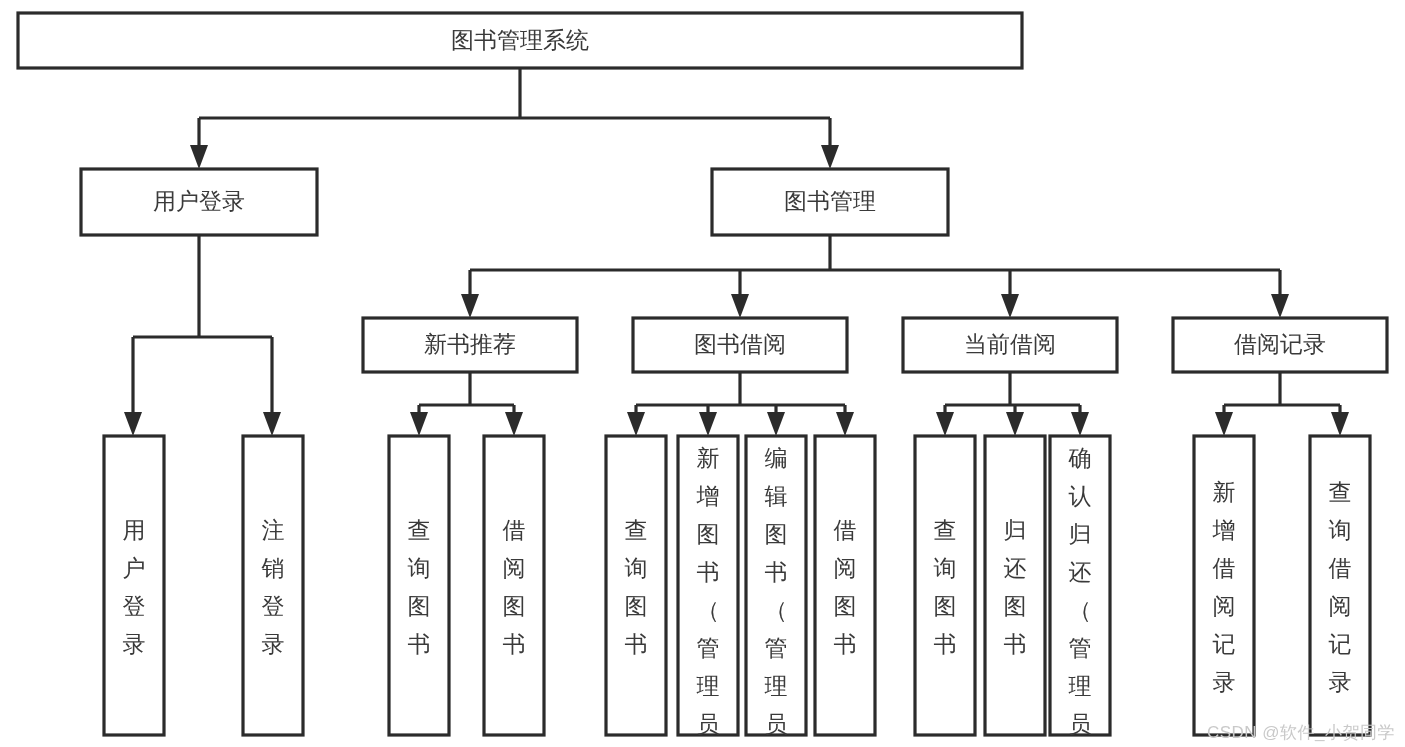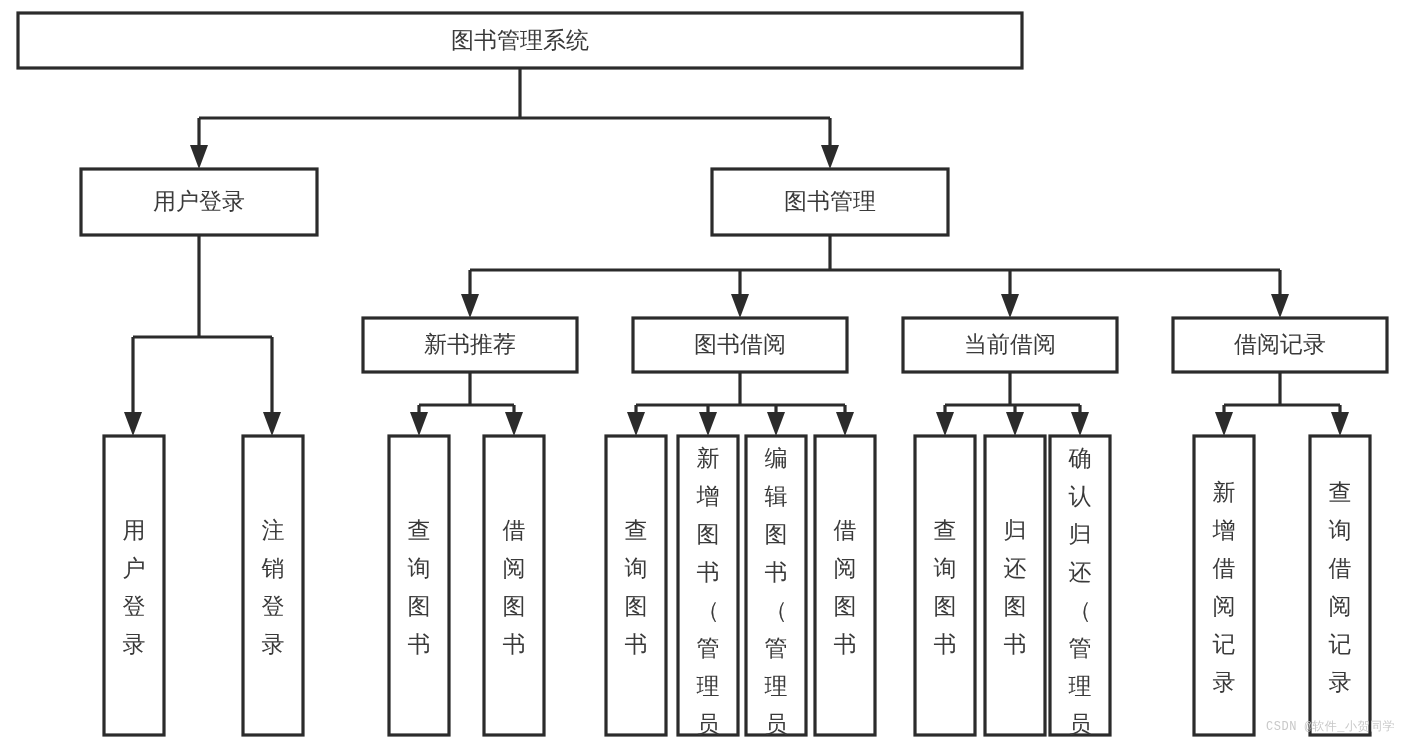--- a/index.html
+++ b/index.html
@@ -5,22 +5,22 @@
   html,body{margin:0;padding:0;background:#ffffff;}
   body{font-family:"Liberation Sans","DejaVu Sans",sans-serif;}
   #stage{position:relative;width:1405px;height:747px;background:#ffffff;overflow:hidden;}
   svg#diagram{position:absolute;left:0;top:0;width:1405px;height:747px;}
   .node-rect{fill:#ffffff;stroke:#2b2b2b;stroke-width:3.2;}
   .link{stroke:#2b2b2b;stroke-width:3.2;fill:none;stroke-linecap:butt;}
   .arrow-head{fill:#2b2b2b;stroke:none;}
   .node-label{fill:#3a3a3a;font-family:"Liberation Sans","DejaVu Sans",sans-serif;font-size:23px;}
   .node-label.h{text-anchor:middle;dominant-baseline:middle;}
   .vlabel{fill:#3a3a3a;font-family:"Liberation Sans","DejaVu Sans",sans-serif;font-size:23px;text-anchor:middle;}
-  .watermark{position:absolute;right:10px;bottom:12px;color:#c9c9c9;font-size:12px;
-             font-family:Liberation Mono, monospace;white-space:nowrap;letter-spacing:.5px;}
+  .watermark{position:absolute;right:10px;bottom:3px;color:#c9c9c9;font-size:17px;
+             font-family:Liberation Sans, sans-serif;white-space:nowrap;letter-spacing:.5px;}
 </style>
 </head>
 <body>
 
 <div id="stage">
 
   <svg id="diagram" viewBox="0 0 1405 747">
     <defs>
       <g id="ah">
           <path d="M -9 0 L 9 0 L 0 24 Z"></path>

